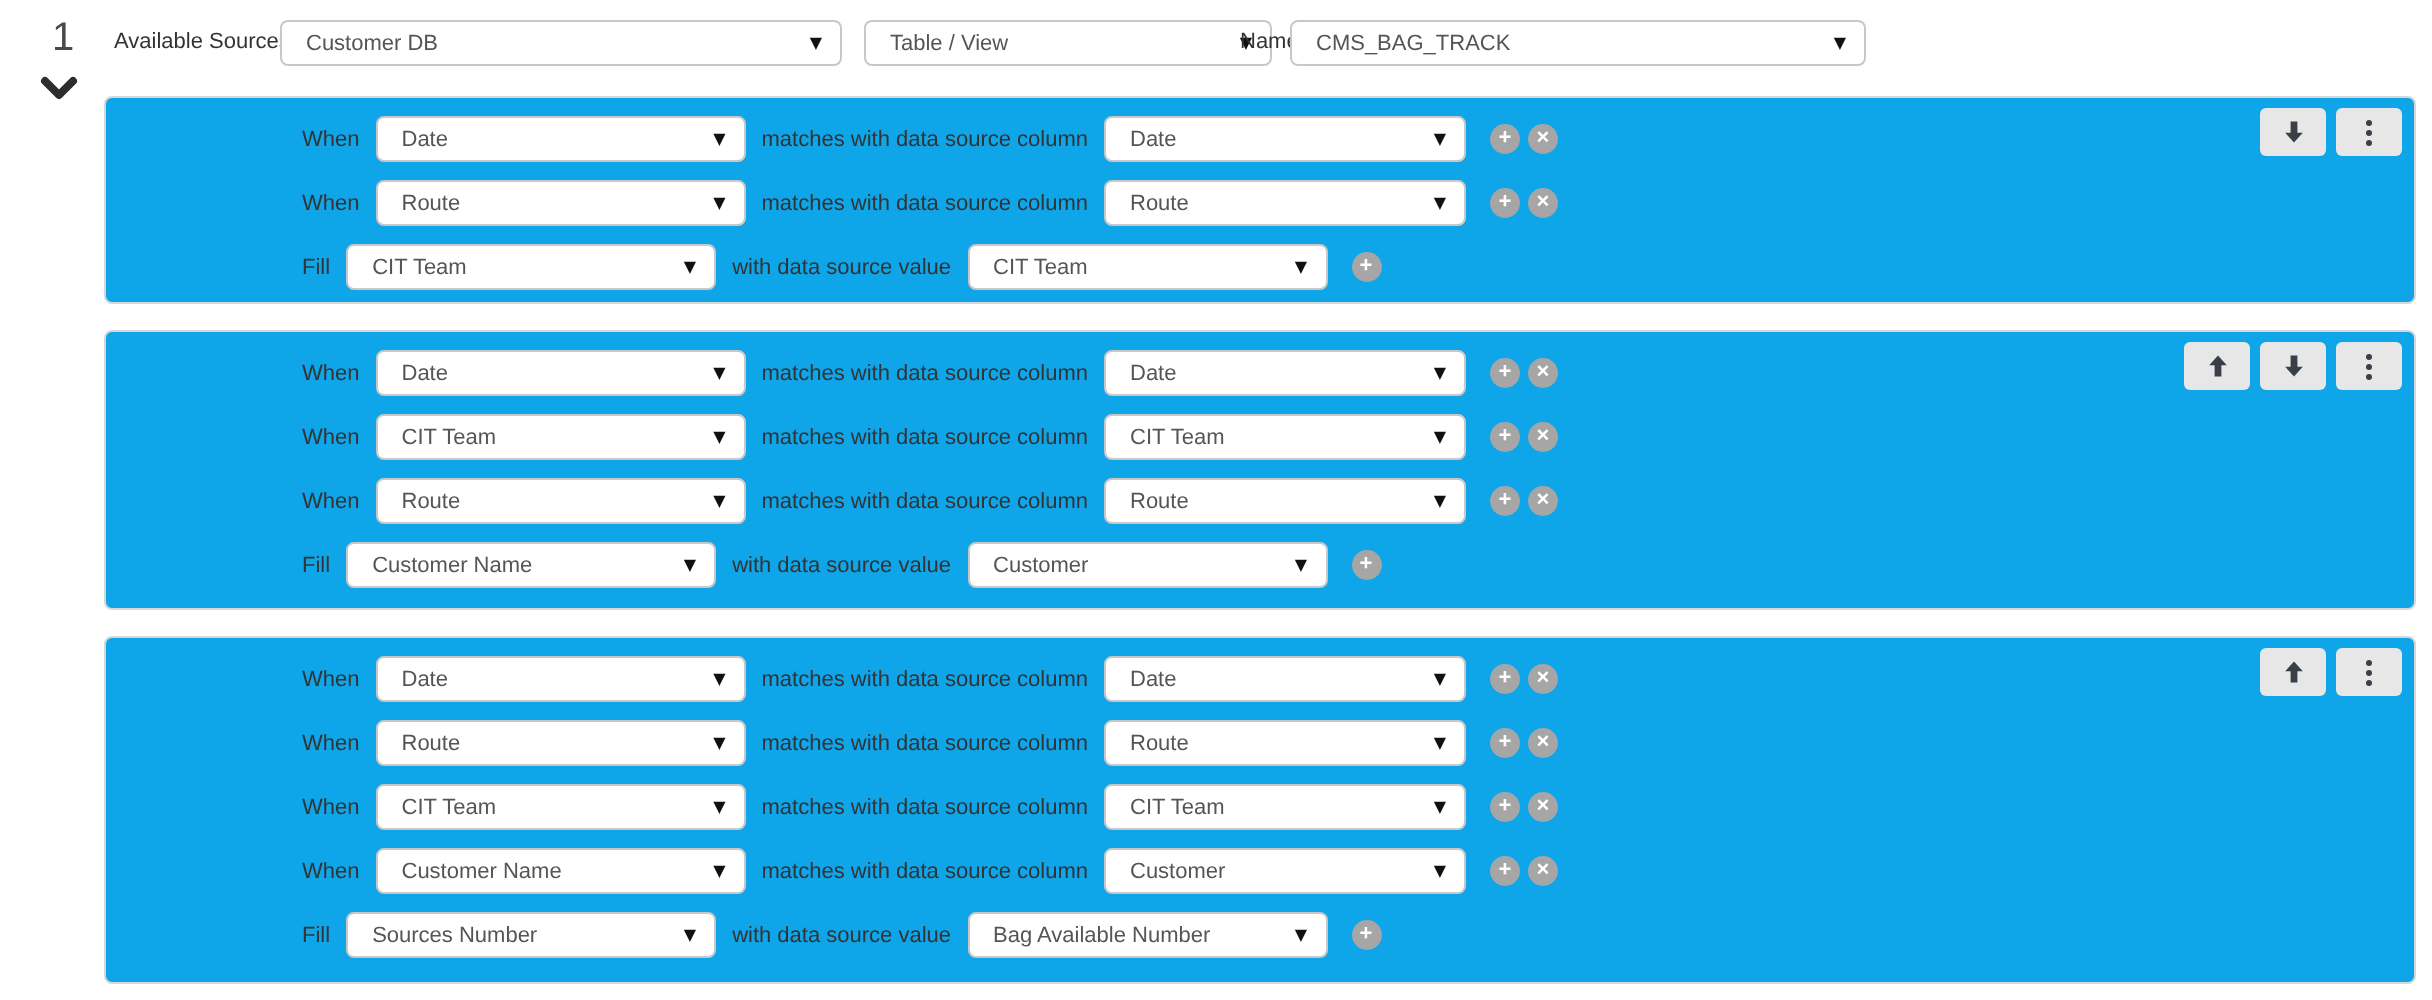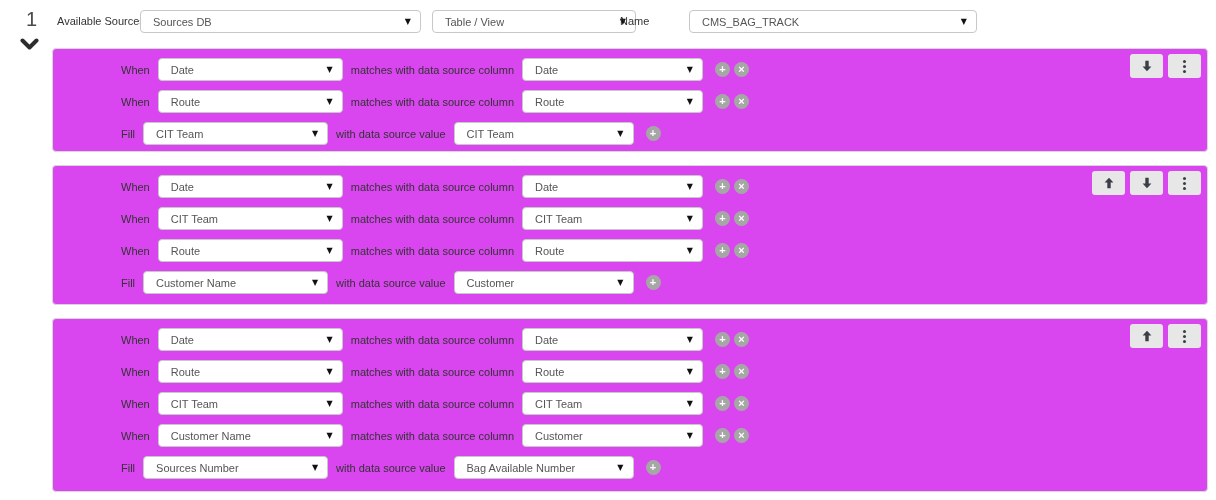--- a/index.html
+++ b/index.html
@@ -19,26 +19,26 @@
     display:flex;align-items:center;justify-content:space-between;
     height:23px;box-sizing:border-box;background:#fff;
     border:1px solid #c8c8c8;border-radius:4px;
     padding:0 9px 0 12px;color:#555;cursor:pointer;white-space:nowrap;overflow:hidden;
   }
   .dd .caret{font-family:"DejaVu Sans",sans-serif;font-size:8px;color:#111;margin-left:6px;flex:0 0 auto;}
   .dd .val{overflow:hidden;text-overflow:ellipsis;}
   
   #dd-source{left:140px;top:10px;width:281px;}
   #dd-table{left:432px;top:10px;width:204px;}
-  #dd-name{left:645px;top:10px;width:288px;margin-left:44px;}
+  #dd-name{left:645px;top:10px;width:288px;}
   
   .panel{
     position:absolute;left:52px;width:1156px;box-sizing:border-box;
-    background:#d946ef;border:1px solid #d7d7d7;border-radius:4px;
-    padding:9px 0 0 68px;overflow:hidden;
+    background:#0ea5e9;border:1px solid #d7d7d7;border-radius:4px;
+    padding:9px 0 0 98px;overflow:hidden;
   }
   .prow{display:flex;align-items:center;gap:8px;margin-bottom:9px;}
   .dd1,.ddf1{width:185px;flex:0 0 auto;}
   .dd2{width:181px;flex:0 0 auto;}
   .ddf2{width:180px;flex:0 0 auto;}
   .lbl{color:#333;flex:0 0 auto;}
   .icons{display:flex;gap:4px;margin-left:4px;align-items:center;}
   .circle{
     width:15px;height:15px;border-radius:50%;background:#a6a6a6;color:#fff;
     display:flex;align-items:center;justify-content:center;
@@ -61,21 +61,21 @@
 
 <div class="abs" id="collapse-toggle">
   <svg width="19" height="13" viewBox="0 0 19 13">
     <path d="M2.5 2.5 L9.5 9.5 L16.5 2.5" fill="none" stroke="#2d2d2d" stroke-width="4" stroke-linecap="round" stroke-linejoin="round"></path>
   </svg>
 </div>
 
 <div class="abs hlabel" style="left:57px;">Available Sources</div>
 
 <div class="abs dd" id="dd-source">
-  <span class="val">Sources DB</span>
+  <span class="val">Customer DB</span>
   <span class="caret">▼</span>
 </div>
 
 <div class="abs dd" id="dd-table">
   <span class="val">Table / View</span>
   <span class="caret">▼</span>
 </div>
 
 <div class="abs hlabel" style="left:620px;">Name</div>
 

